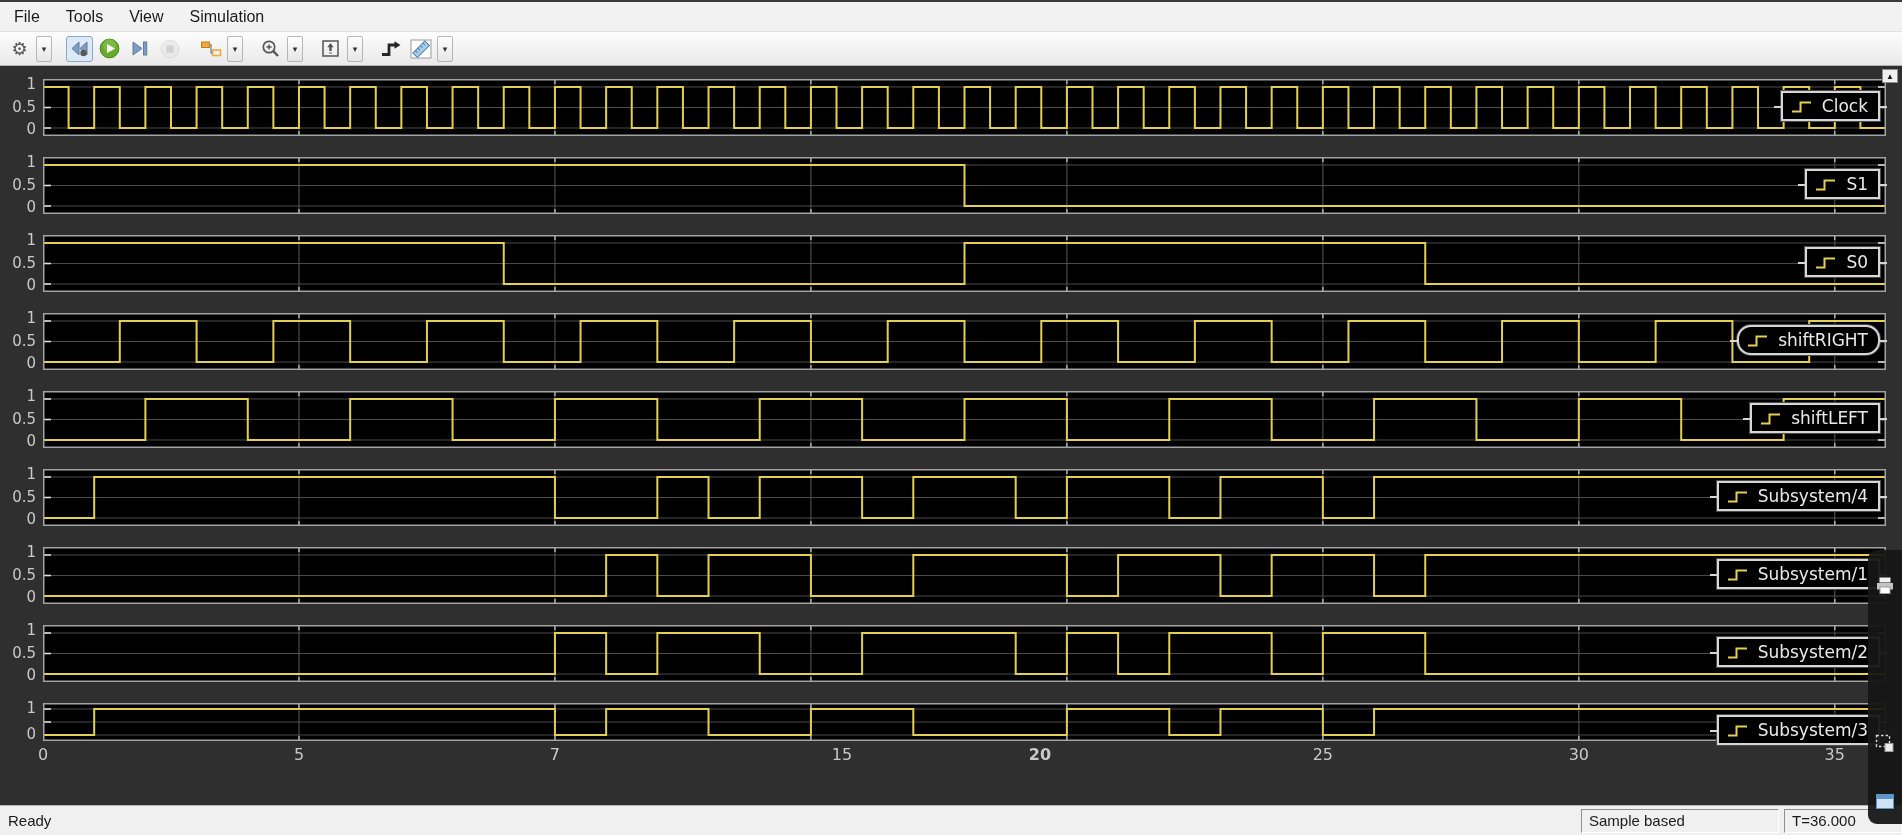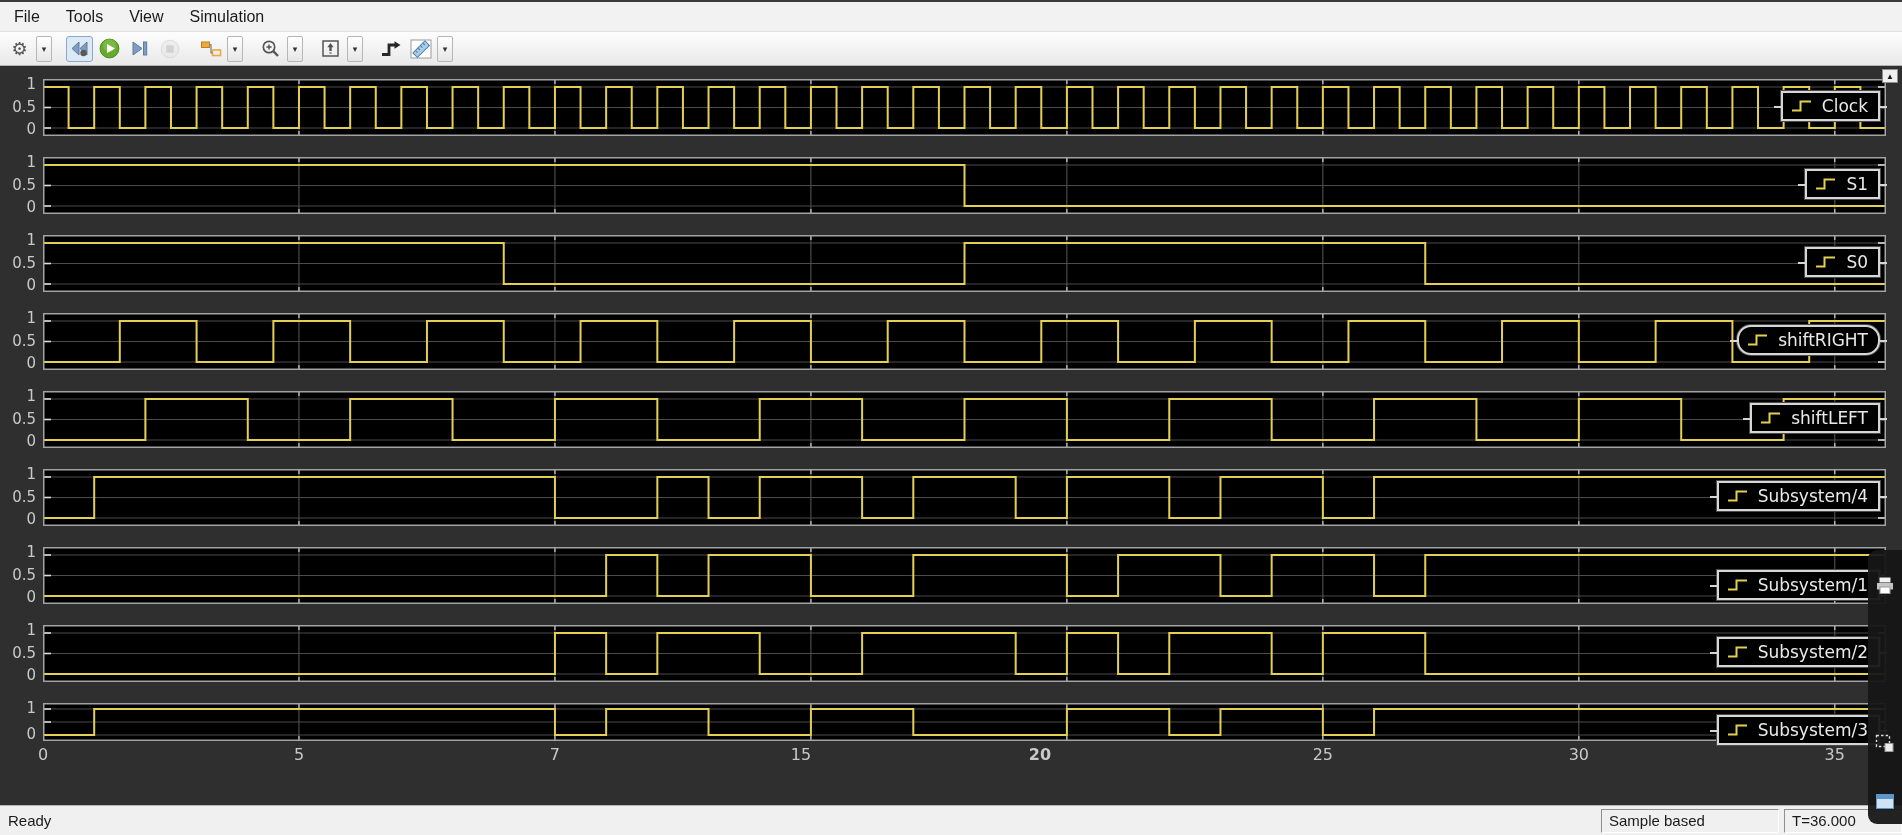--- a/index.html
+++ b/index.html
@@ -32,42 +32,42 @@
   .glyph-gear { font-size:18px; color:#565656; line-height:1; }
 
   
   .canvas { flex:1 1 auto; background:#2f2f2f; position:relative; padding-top:13px; overflow:hidden; }
   .sig-row { position:relative; height:57px; margin:0 0 21px 0; }
   .sig-row.short { height:38px; margin-bottom:2px; }
   .ylab { position:absolute; left:0; top:0; width:38px; height:100%; }
   .ylab span { position:absolute; right:2px; font-size:15px; color:#c9c9c9; font-family:"DejaVu Sans", sans-serif; }
   .plot-svg { position:absolute; left:43px; top:0; display:block; }
   .sig-tag { position:absolute; right:22px; background:#000; border:2px solid #d6d6d6; box-shadow:0 0 0 1px #4a4a4a;
-             display:flex; align-items:center; gap:9px; padding:3px 10px 3px 8px; z-index:20; }
+             display:flex; align-items:flex-end; gap:9px; padding:3px 10px 3px 8px; z-index:20; }
   .sig-tag .tag-text { color:#e9e9e9; font-size:17px; font-family:"DejaVu Sans", sans-serif; white-space:nowrap; }
   .sig-tag::before, .sig-tag::after { content:''; position:absolute; top:50%; width:7px; height:2px; background:#d6d6d6; }
   .sig-tag::before { left:-9px; } .sig-tag::after { right:-9px; }
   .axis-strip { position:relative; height:24px; }
   .axis-strip span { position:absolute; top:2px; transform:translateX(-50%); font-size:16px; color:#c9c9c9;
                      font-family:"DejaVu Sans", sans-serif; }
   .collapse-btn { position:absolute; top:3px; right:4px; width:16px; height:14px; background:#efefef;
                   border:1px solid #8e8e8e; display:flex; align-items:center; justify-content:center;
                   font-size:8px; color:#1a1a1a; z-index:40; }
 
   
   .palette { position:absolute; right:0; top:548px; width:34px; height:274px; background:rgba(22,22,22,.95);
              border-radius:9px 0 0 9px; z-index:60; }
   .palette .p-icon { position:absolute; left:6px; width:22px; height:22px; display:flex; align-items:center; justify-content:center; }
 
   
   .statusbar { height:30px; background:#f0f0f0; border-top:1px solid #b5b5b5; display:flex; align-items:center;
                padding:0 0 0 8px; font-size:15px; color:#1a1a1a; flex:0 0 auto; }
   .sunken { border:1px solid; border-color:#8f8f8f #ffffff #ffffff #8f8f8f; height:24px; line-height:22px;
             padding:0 7px; background:#f0f0f0; white-space:nowrap; overflow:hidden; }
-  .cell-sample { margin-left:auto; width:178px; }
+  .cell-sample { margin-left:auto; width:198px; }
   .cell-time { width:118px; margin-left:5px; }
 </style>
 </head>
 <body>
 
 <div class="window">
 
 
   <div class="menubar">
     <span class="menu-item">File</span>
@@ -483,21 +483,21 @@
             <line x1="1023.8888888888889" x2="1023.8888888888889" y1="1" y2="5" stroke="#cfcfcf" stroke-width="1.2"></line>
             <line x1="1279.861111111111" x2="1279.861111111111" y1="52" y2="56" stroke="#cfcfcf" stroke-width="1.2"></line>
             <line x1="1279.861111111111" x2="1279.861111111111" y1="1" y2="5" stroke="#cfcfcf" stroke-width="1.2"></line>
             <line x1="1535.8333333333335" x2="1535.8333333333335" y1="52" y2="56" stroke="#cfcfcf" stroke-width="1.2"></line>
             <line x1="1535.8333333333335" x2="1535.8333333333335" y1="1" y2="5" stroke="#cfcfcf" stroke-width="1.2"></line>
             <line x1="1791.8055555555554" x2="1791.8055555555554" y1="52" y2="56" stroke="#cfcfcf" stroke-width="1.2"></line>
             <line x1="1791.8055555555554" x2="1791.8055555555554" y1="1" y2="5" stroke="#cfcfcf" stroke-width="1.2"></line>
             <path d="M 0 49 H 563.1388888888889 V 8 H 614.3333333333333 V 49 H 665.5277777777777 V 8 H 767.9166666666667 V 49 H 870.3055555555555 V 8 H 1023.8888888888889 V 49 H 1075.0833333333335 V 8 H 1177.4722222222222 V 49 H 1228.6666666666665 V 8 H 1331.0555555555554 V 49 H 1382.25 V 8 H 1843" fill="none" stroke="#e3d052" stroke-width="2"></path>
             <rect x="0.75" y="0.75" width="1841.5" height="55.5" fill="none" stroke="#a3a3a3" stroke-width="1.5"></rect>
           </svg>
-          <div class="sig-tag" style="top: 23px;">
+          <div class="sig-tag" style="top: 12px;">
             <svg width="22" height="18">
               <path d="M1 13.5 H9.5 V4.5 H20" fill="none" stroke="#e3d052" stroke-width="2"></path>
             </svg>
             <span class="tag-text">Subsystem/1</span>
           </div>
         </div>
         <div class="sig-row">
           <div class="ylab">
             <span style="top: 41px;">0</span>
             <span style="top: 18.5px;">0.5</span>
@@ -589,21 +589,21 @@
             <svg width="22" height="18">
               <path d="M1 13.5 H9.5 V4.5 H20" fill="none" stroke="#e3d052" stroke-width="2"></path>
             </svg>
             <span class="tag-text">Subsystem/3</span>
           </div>
         </div>
         <div class="axis-strip">
           <span style="left: 43px;">0</span>
           <span style="left: 298.972px;">5</span>
           <span style="left: 554.944px;">7</span>
-          <span style="left: 801px;">15</span>
+          <span style="left: 842px;">15</span>
           <span style="left: 1040px; font-weight: bold;">20</span>
           <span style="left: 1322.86px;">25</span>
           <span style="left: 1578.83px;">30</span>
           <span style="left: 1834.81px;">35</span>
         </div>
       </div>
   </div>
 
   <div class="palette">
     <span class="p-icon" style="top:24px">

